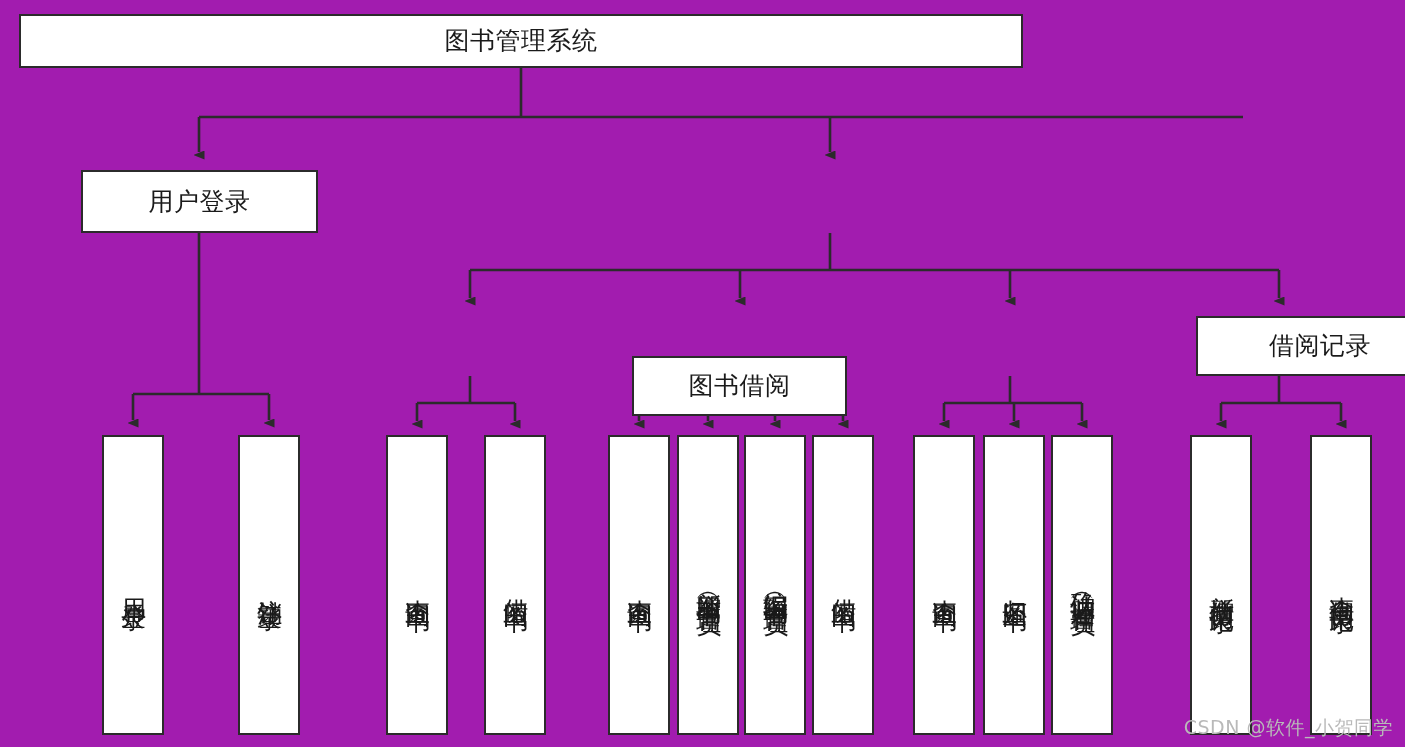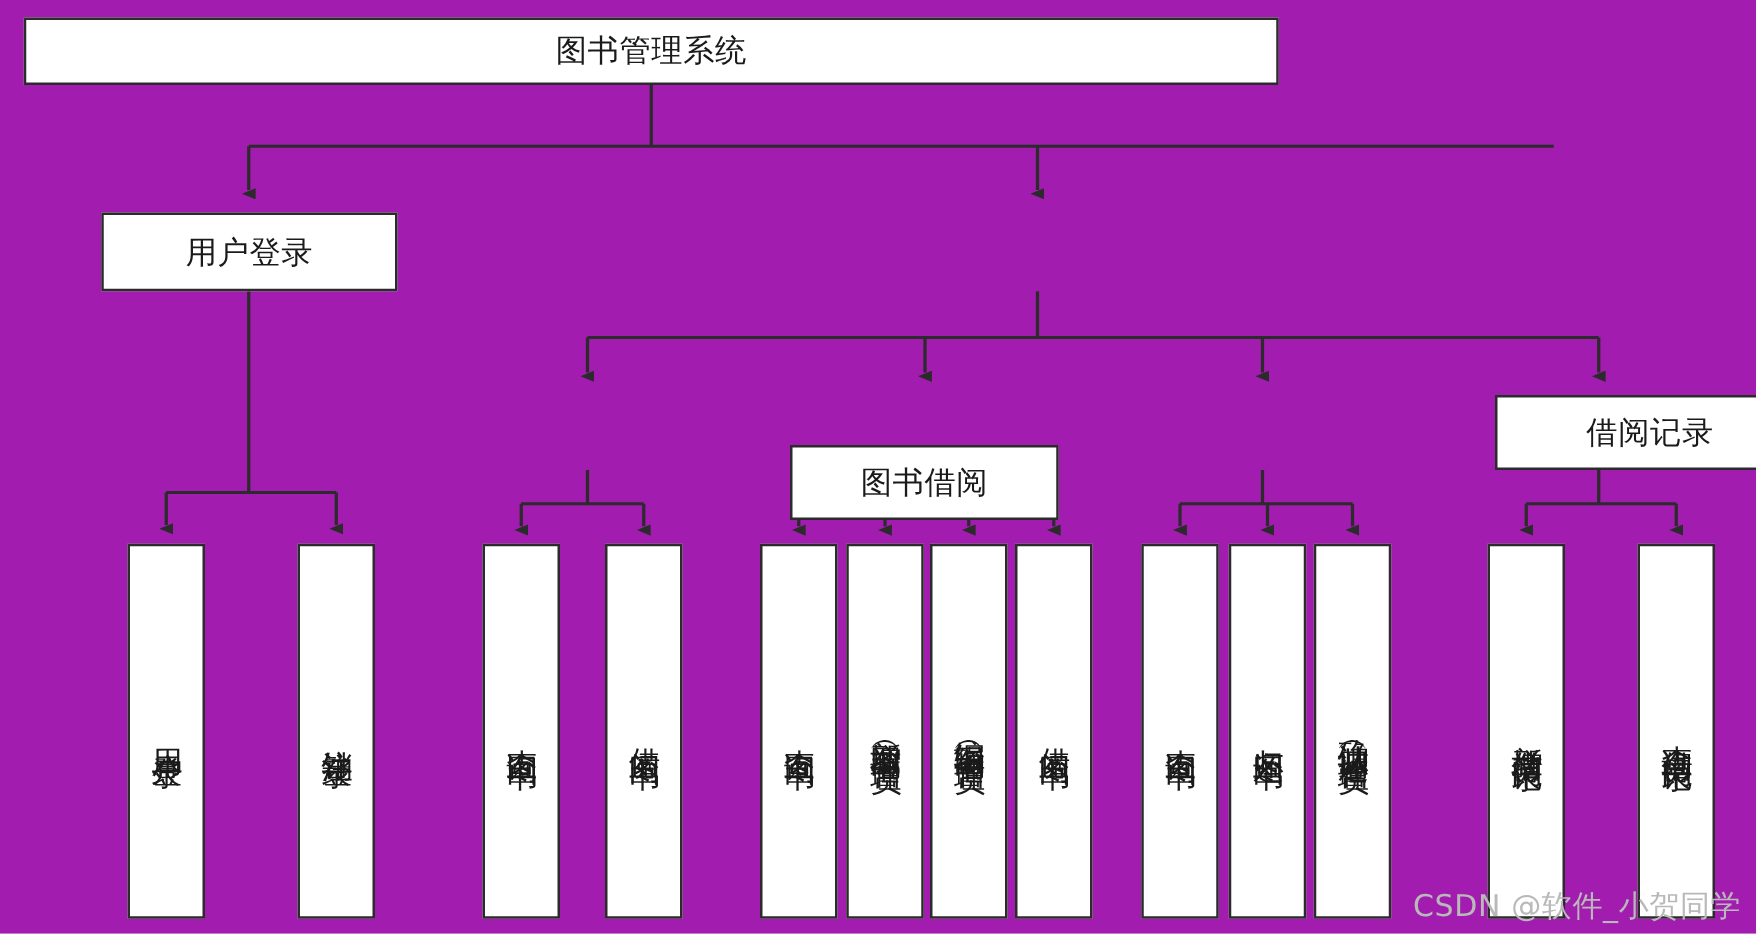--- a/index.html
+++ b/index.html
@@ -56,21 +56,21 @@
     line-height: 1.05;
     max-height: 290px;
   }
   .node.vert.tall .label {
     max-height: 292px;
   }
   #watermark {
     position: absolute;
     right: 12px;
     bottom: 6px;
-    font-size: 24px;
+    font-size: 19px;
     color: #b9b9b9;
     letter-spacing: 0.5px;
     white-space: nowrap;
   }
 </style>
 </head>
 <body>
 
 <div id="canvas">
 

